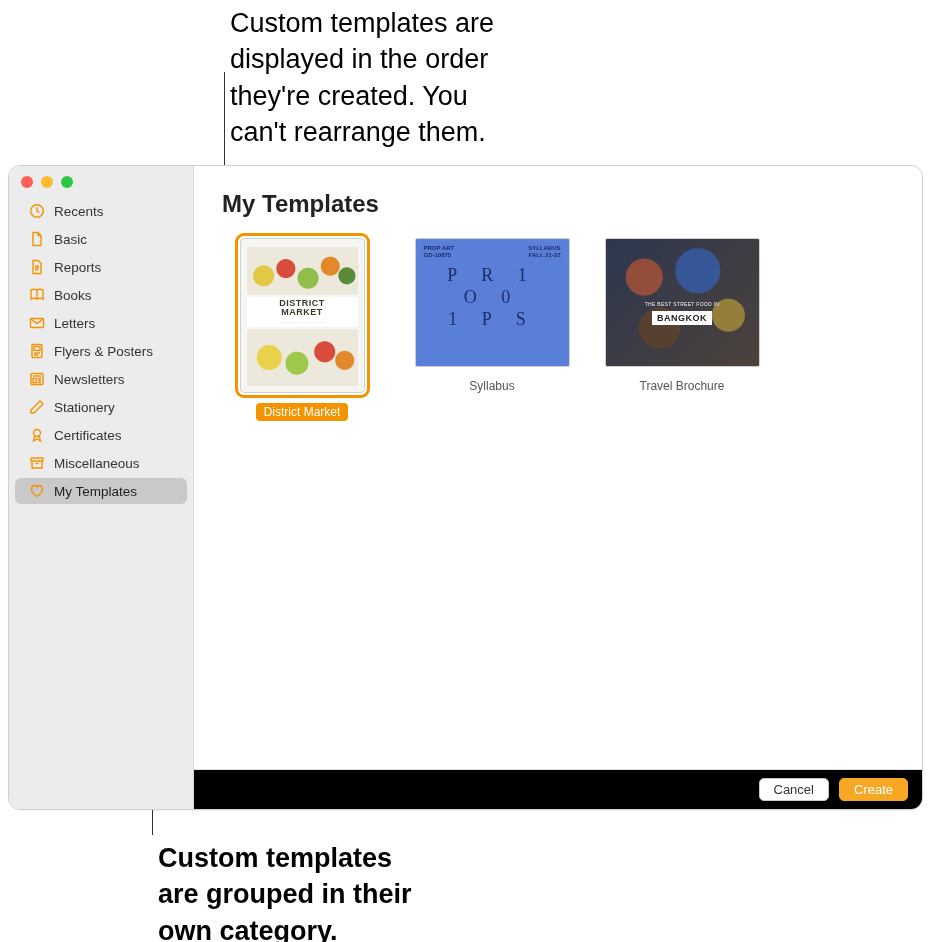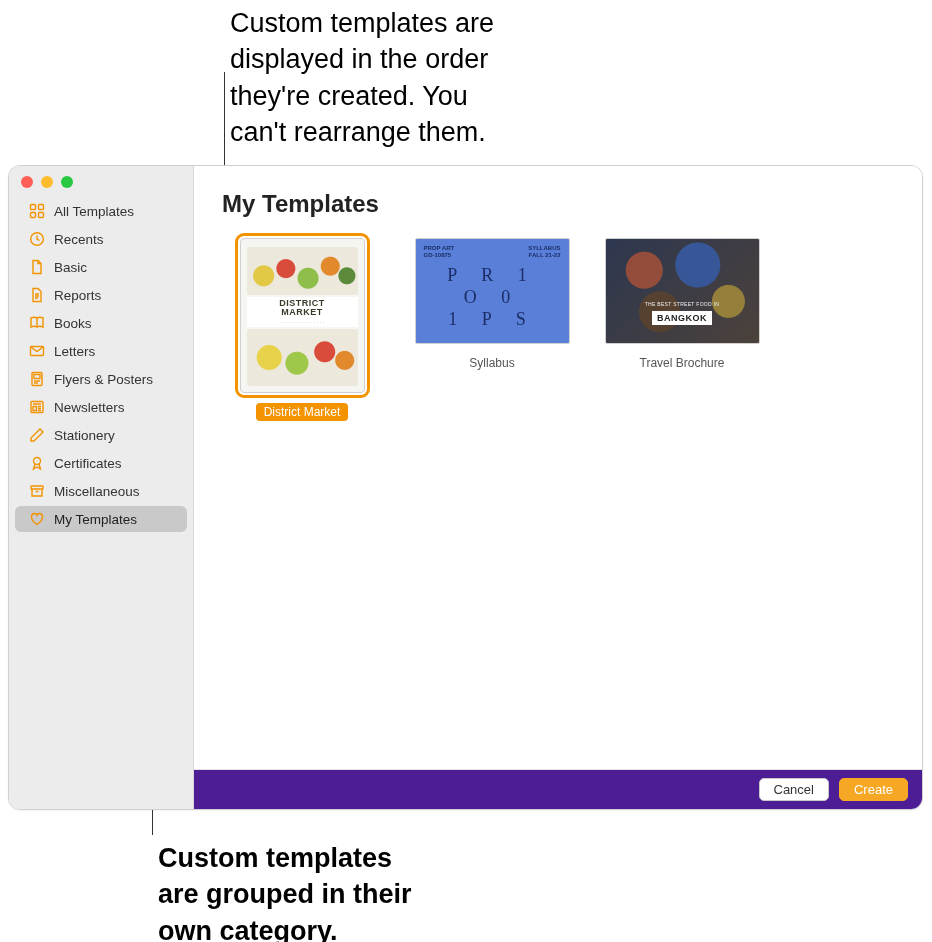--- a/index.html
+++ b/index.html
@@ -118,21 +118,21 @@
     width: 125px;
     height: 155px;
     border: 1px solid #d0d0d0;
     border-radius: 2px;
     background: #fafafa;
     position: relative;
     overflow: hidden;
   }
   .template-card.wide .thumb {
     width: 155px;
-    height: 106px;
+    height: 129px;
   }
   .template-card.selected .thumb {
     outline: 3px solid #f39300;
     outline-offset: 2px;
     border-radius: 4px;
   }
   .template-label {
     margin-top: 10px;
     font-size: 12px;
     color: #555;
@@ -216,21 +216,21 @@
     padding:2px 5px; margin-top:2px;
     letter-spacing:0.5px;
   }
 
   .footer {
     border-top: 1px solid #e3e3e3;
     padding: 8px 14px;
     display: flex;
     justify-content: flex-end;
     gap: 10px;
-    background:#4c1d95;
+    background:#000000;
   }
   .btn {
     font-size: 13px;
     padding: 3px 14px;
     border-radius: 5px;
     border: 1px solid #c8c8c8;
     background: #fff;
     color: #333;
     cursor: default;
   }
@@ -251,31 +251,20 @@
 <div class="window">
   <div class="window-body">
 
     <aside class="sidebar">
       <div class="traffic-lights">
         <span class="tl tl-close"></span>
         <span class="tl tl-min"></span>
         <span class="tl tl-max"></span>
       </div>
       <ul class="side-list">
-        <li class="side-item">
-          <span class="side-icon">
-              <svg viewBox="0 0 16 16" fill="none" stroke="currentColor" stroke-width="1.4">
-                <rect x="1.5" y="1.5" width="5" height="5" rx="1"></rect>
-                <rect x="9.5" y="1.5" width="5" height="5" rx="1"></rect>
-                <rect x="1.5" y="9.5" width="5" height="5" rx="1"></rect>
-                <rect x="9.5" y="9.5" width="5" height="5" rx="1"></rect>
-              </svg>
-            </span>
-          <span>All Templates</span>
-        </li>
         <li class="side-item">
           <span class="side-icon">
               <svg viewBox="0 0 16 16" fill="none" stroke="currentColor" stroke-width="1.4">
                 <circle cx="8" cy="8" r="6.3"></circle>
                 <path d="M8 4.5V8l2.5 1.5"></path>
               </svg>
             </span>
           <span>Recents</span>
         </li>
         <li class="side-item">

